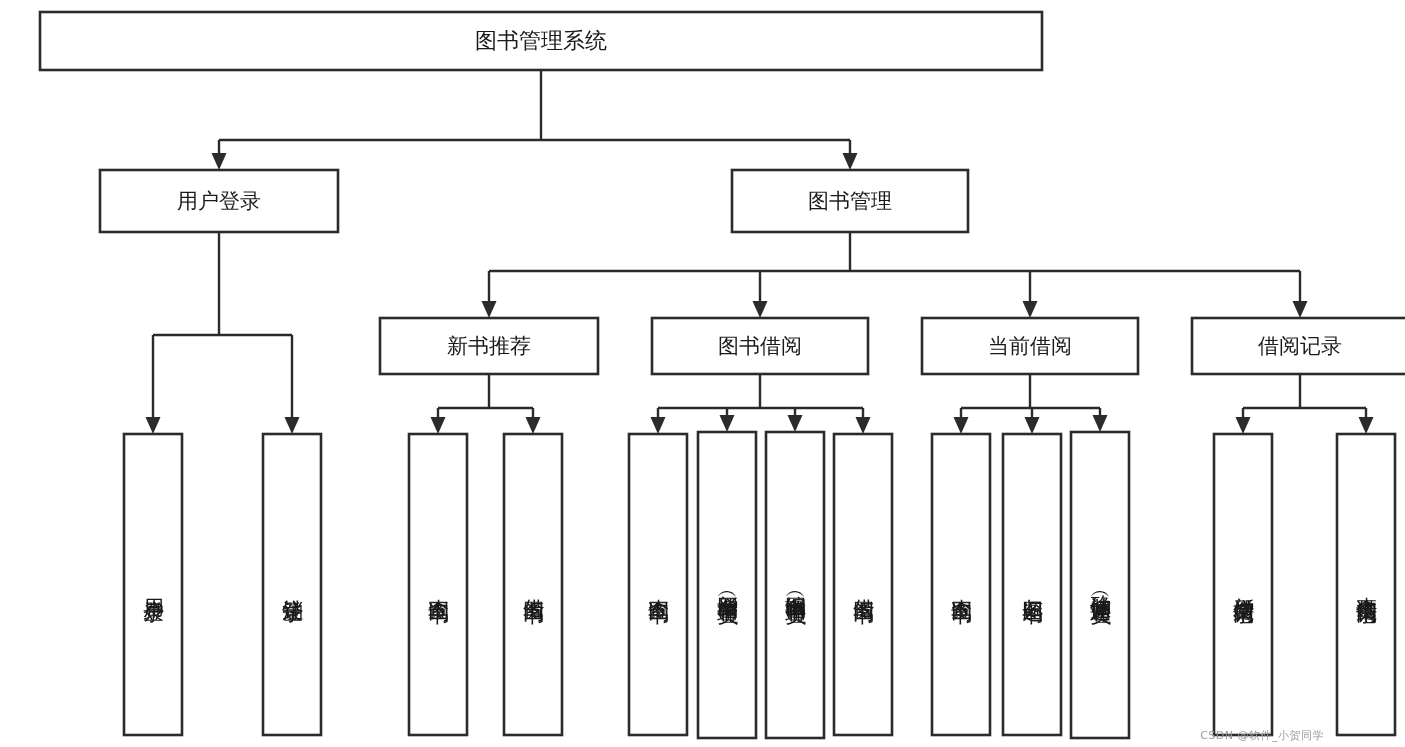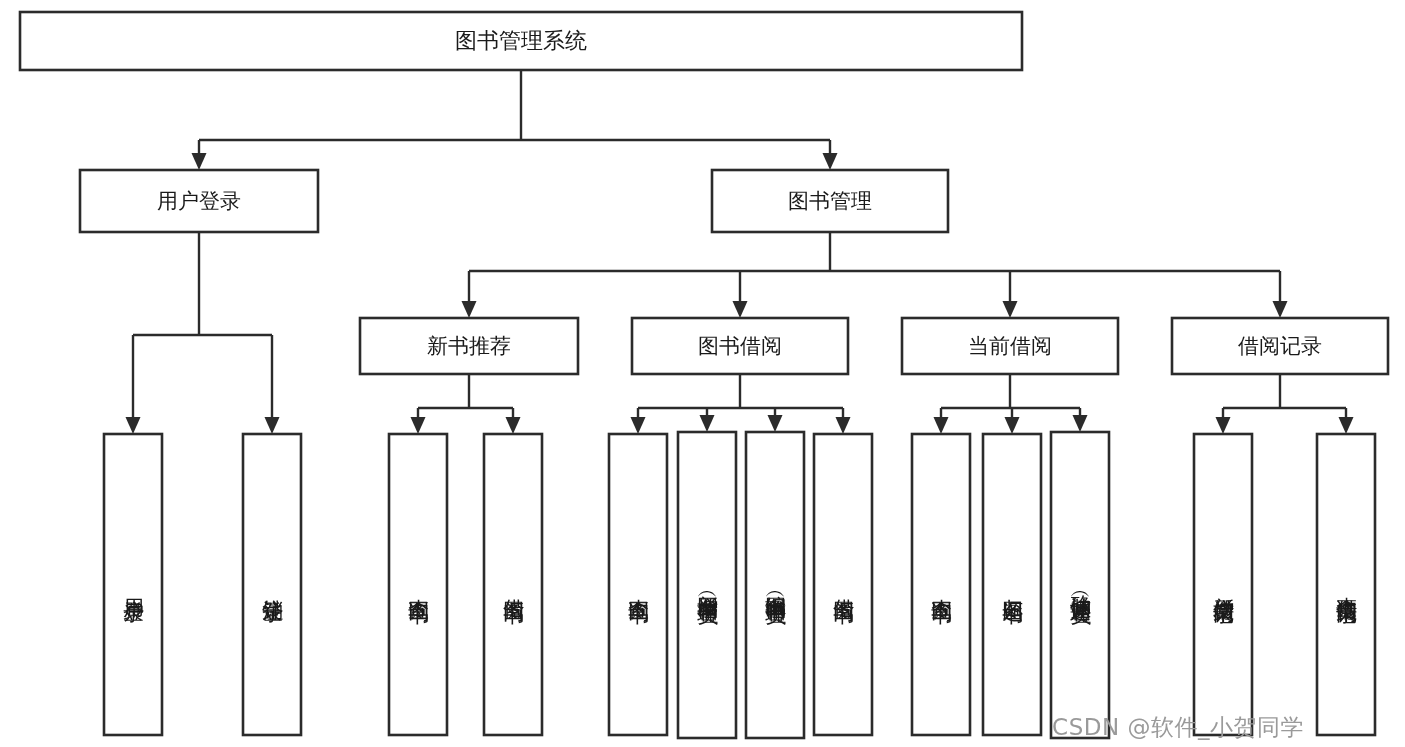--- a/index.html
+++ b/index.html
@@ -13,20 +13,21 @@
     height: 747px;
     font-family: "DejaVu Sans", "Liberation Sans", sans-serif;
     overflow: hidden;
     position: relative;
   }
   #diagram-root {
     position: relative;
     width: 1312px;
     height: 747px;
     background: #ffffff;
+    margin-left: 20px;
   }
   svg#diagram-svg {
     position: absolute;
     left: 0;
     top: 0;
     width: 1405px;
     height: 747px;
     display: block;
   }
   .node-box {
@@ -73,21 +74,21 @@
     text-orientation: upright;
     letter-spacing: 1.5px;
     white-space: nowrap;
     text-align: center;
   }
   .watermark {
     position: absolute;
     right: 8px;
     bottom: 4px;
     font-family: "DejaVu Sans", "Liberation Sans", sans-serif;
-    font-size: 23px;
+    font-size: 11px;
     color: #9a9a9a;
     letter-spacing: 0.5px;
     white-space: nowrap;
     pointer-events: none;
   }
 </style>
 </head>
 <body>
 
 <div id="diagram-root">

